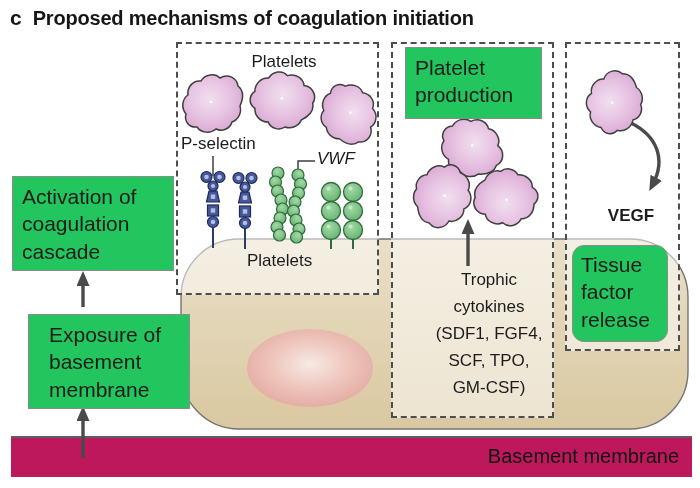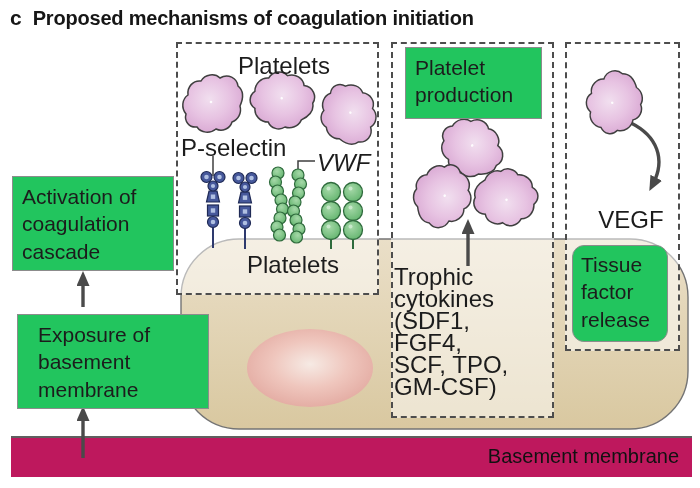--- a/index.html
+++ b/index.html
@@ -6,21 +6,21 @@
   .figure{position:relative;width:700px;height:488px;background:#fff;overflow:hidden;
           font-family:"Liberation Sans",sans-serif;color:#1b1b1b;}
   .title{position:absolute;left:10px;top:6px;display:flex;gap:11px;align-items:baseline;
          font-weight:bold;color:#161616;}
   .title .letter{font-size:21px;}
   .title .text{font-size:20px;letter-spacing:-0.2px;}
   .dashed{position:absolute;border:2px dashed #4d4d4d;background:rgba(255,255,255,0.5);
           box-sizing:border-box;z-index:3;}
   .cbox{position:absolute;background:#22c55e;border:1.4px solid #8c8c8c;box-sizing:border-box;
         font-size:21px;line-height:1.3;padding:6px 9px;color:#1c1c1c;z-index:5;}
-  .lbl{position:absolute;font-size:24px;color:#1c1c1c;z-index:5;}
+  .lbl{position:absolute;font-size:17px;color:#1c1c1c;z-index:5;}
   .preline{white-space:pre-line;}
   .basement{position:absolute;left:11px;top:436px;width:681px;height:41px;background:#be185d;
             border-top:2.5px solid #5f5f5f;box-sizing:border-box;z-index:1;
             text-align:right;padding-right:13px;font-size:20px;color:#111;line-height:36px;}
   svg{position:absolute;left:0;top:0;}
   #cell-layer{z-index:2;}
   #fg-layer{z-index:4;}
 </style>
 </head>
 <body>
@@ -138,28 +138,28 @@
     <use href="#psel" transform="translate(245,249)"></use>
 
     <use href="#vwf" transform="translate(278,173)"></use>
     <use href="#vwf" transform="translate(298,175) scale(-1,1)"></use>
 
     <use href="#fib" transform="translate(331,192)"></use>
     <use href="#fib" transform="translate(353,192)"></use>
   </svg>
 
   <div class="cbox" style="left:12px;top:176px;width:162px;height:95px;">Activation of coagulation cascade</div>
-  <div class="cbox" style="left:17px;top:314px;width:192px;height:95px;padding-left:20px;">Exposure of basement membrane</div>
+  <div class="cbox" style="left:28px;top:314px;width:162px;height:95px;padding-left:20px;">Exposure of basement membrane</div>
   <div class="cbox" style="left:405px;top:47px;width:137px;height:72px;">Platelet production</div>
   <div class="cbox" style="left:572px;top:245px;width:96px;height:97px;padding:5px 8px;border-radius:12px;">Tissue factor release</div>
 
   <div class="lbl" style="left:214px;top:52px;width:140px;text-align:center;">Platelets</div>
   <div class="lbl" style="left:181px;top:134px;">P-selectin</div>
   <div class="lbl" style="left:317px;top:149px;font-style:italic;">VWF</div>
   <div class="lbl" style="left:247px;top:251px;">Platelets</div>
-  <div class="lbl preline" style="left:394px;top:266px;width:148px;line-height:22px;">Trophic
+  <div class="lbl preline" style="left:415px;top:266px;width:148px;line-height:27px;text-align:center;">Trophic
 cytokines
 (SDF1, FGF4,
 SCF, TPO,
 GM-CSF)</div>
-  <div class="lbl" style="left:596px;top:206px;width:70px;text-align:center;">VEGF</div>
+  <div class="lbl" style="left:596px;top:206px;width:70px;text-align:center;font-weight:bold;">VEGF</div>
 
 </div>
 
 </body></html>

